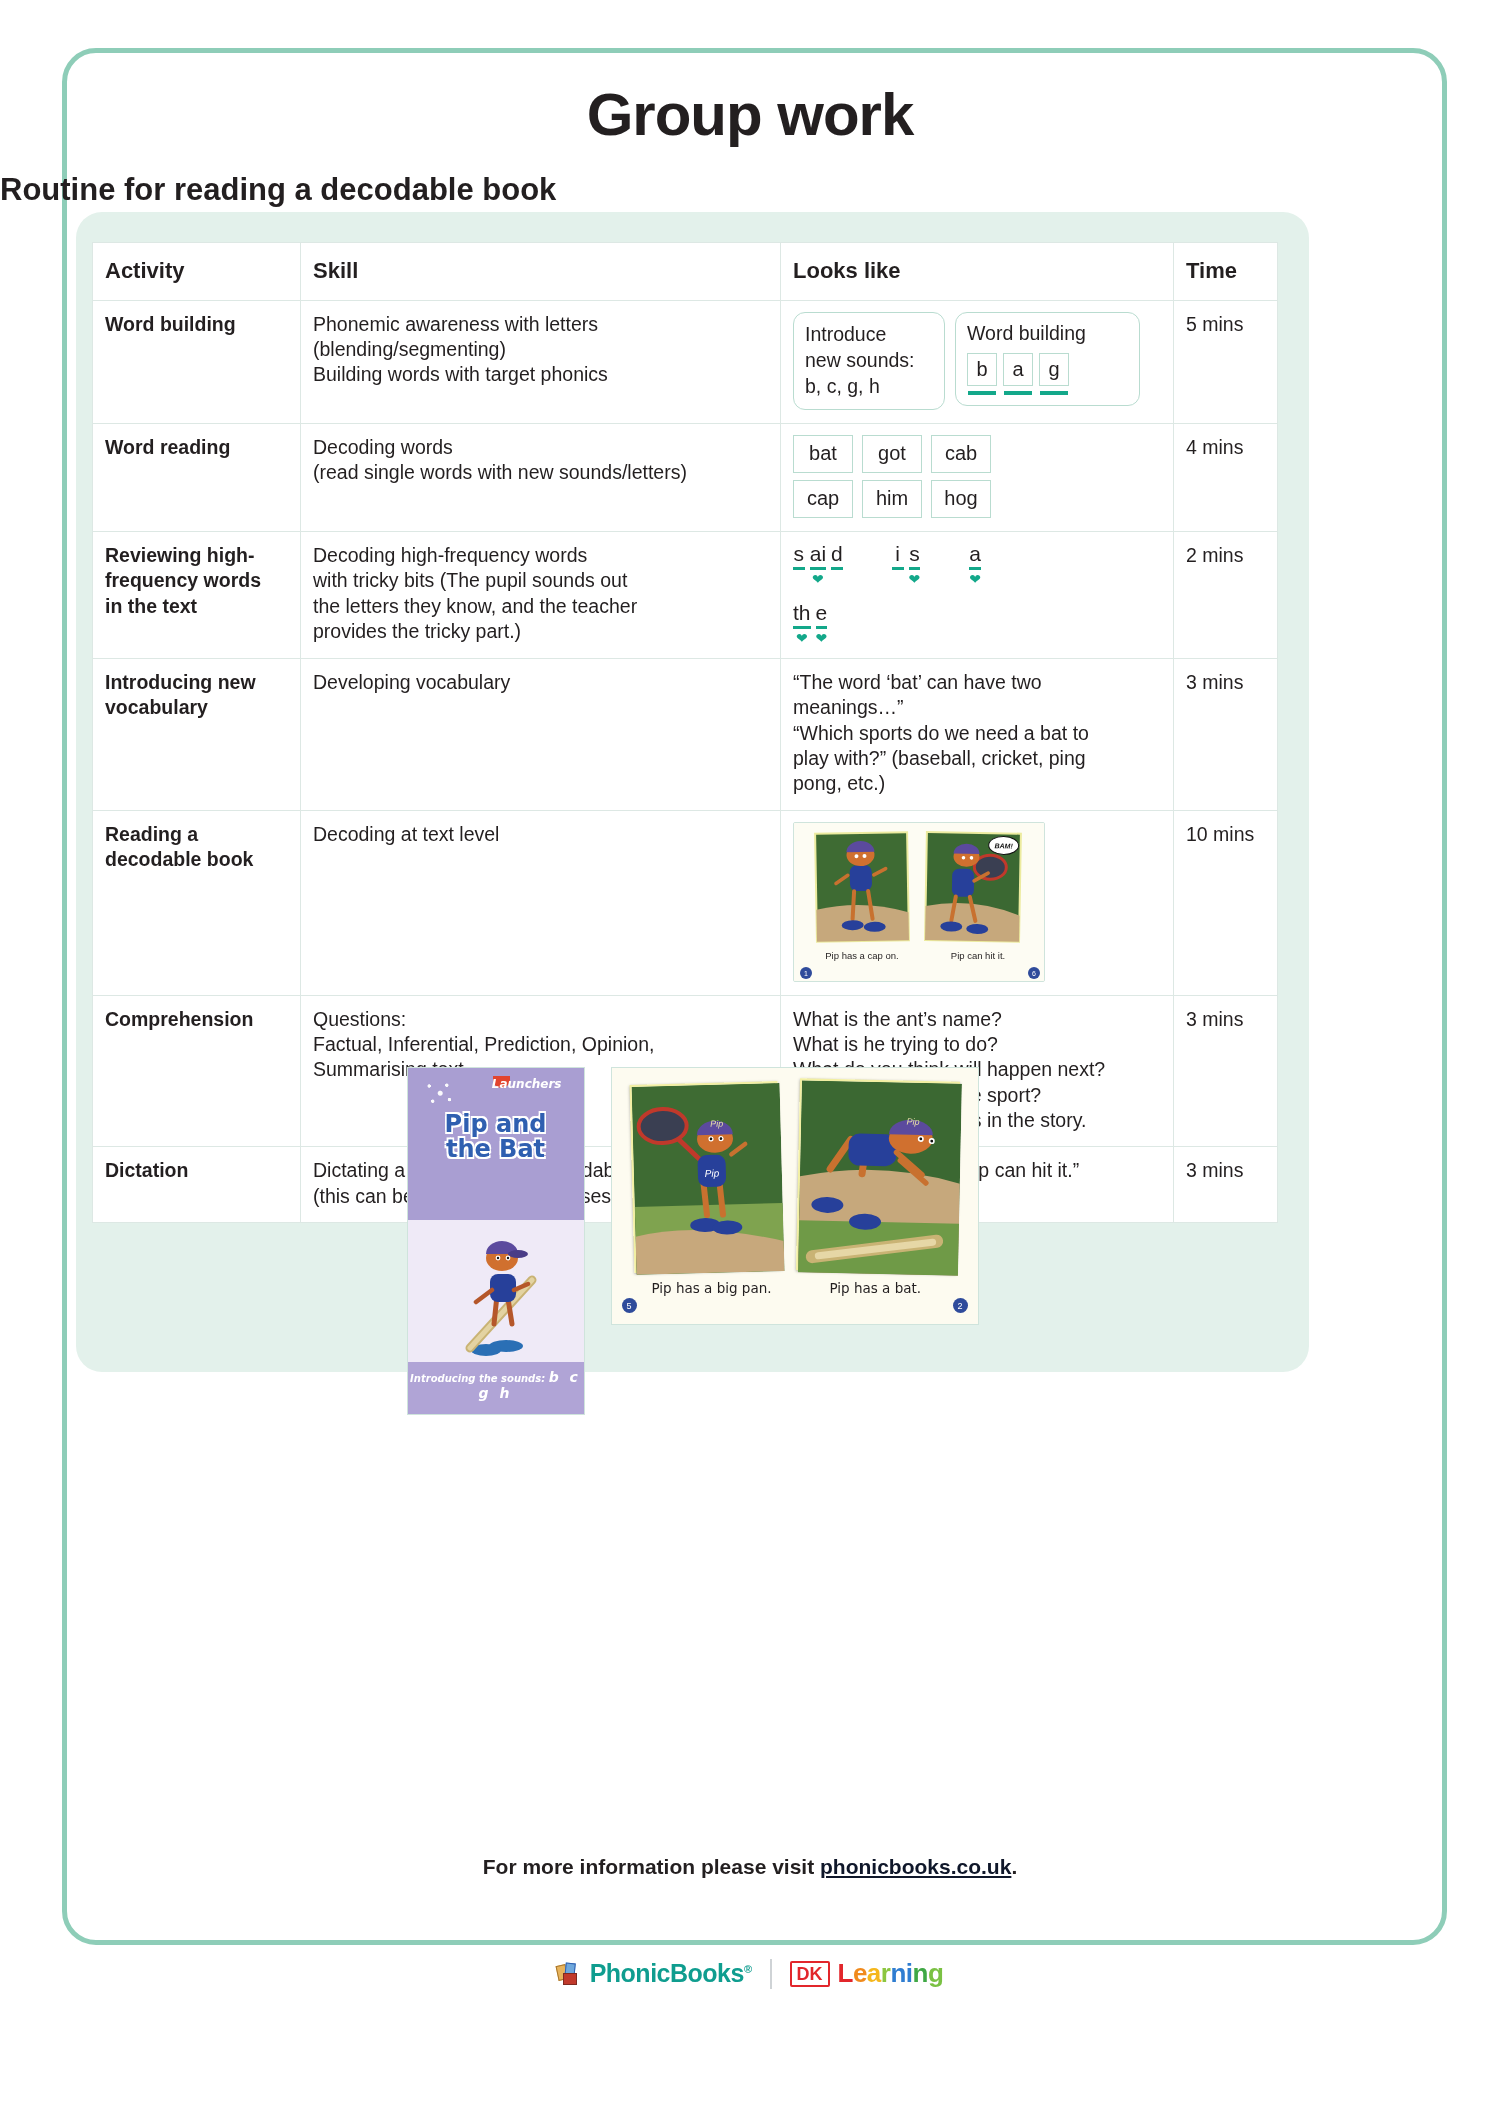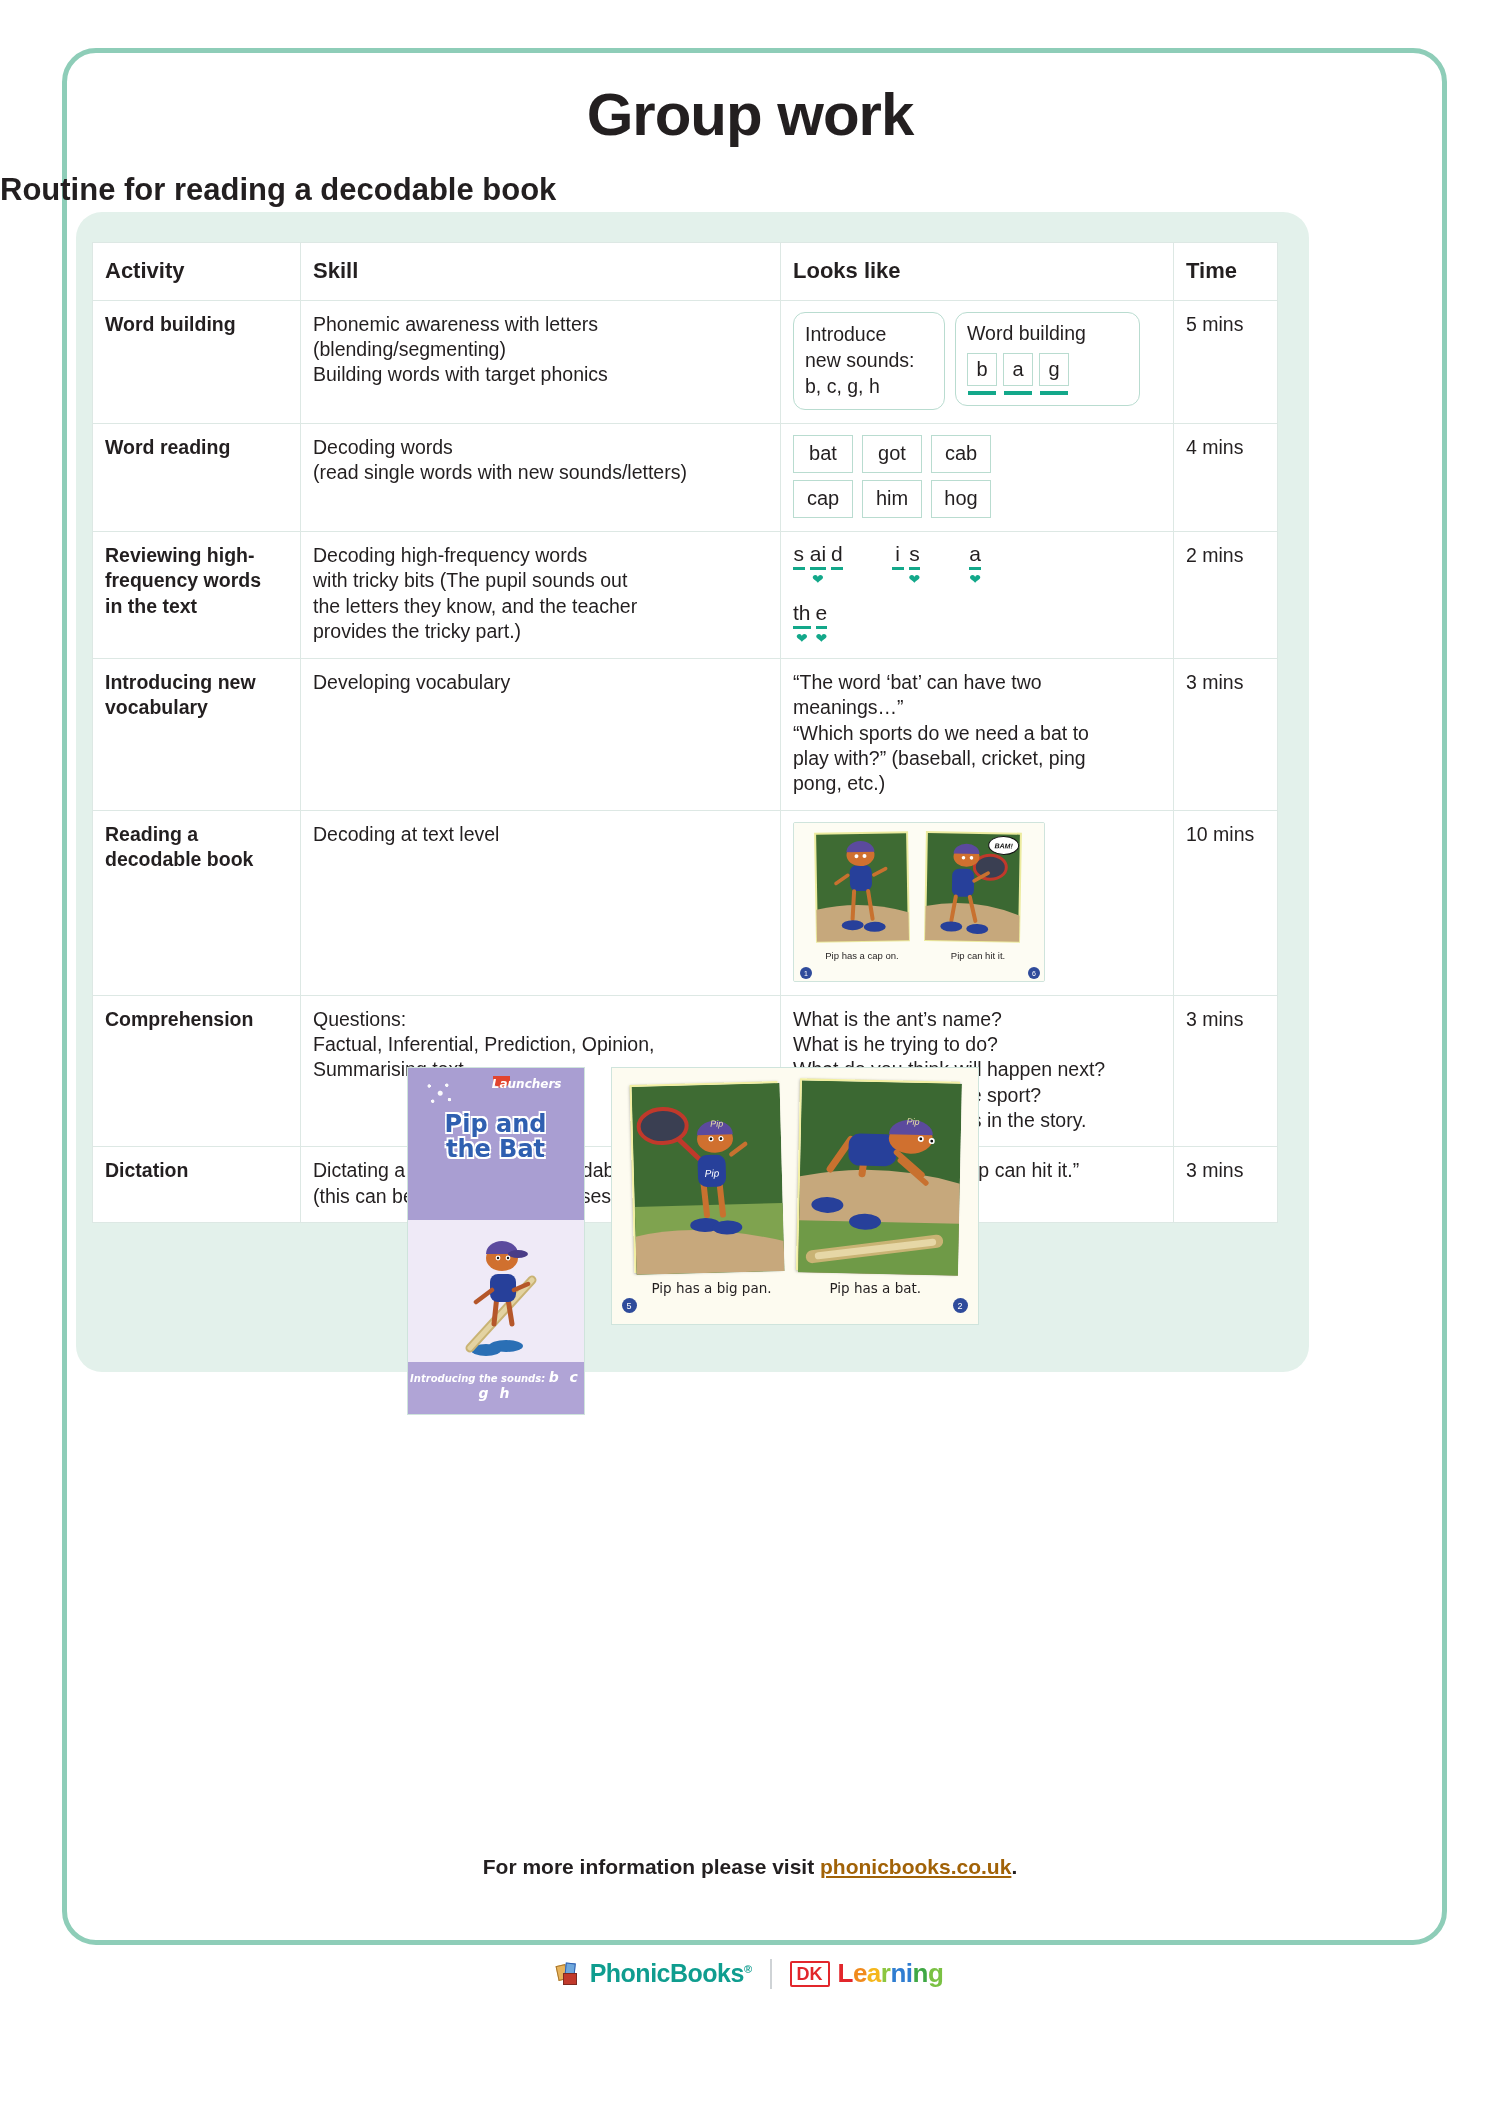--- a/index.html
+++ b/index.html
@@ -189,21 +189,21 @@
     position: absolute; width: 15px; height: 15px; border-radius: 50%;
     background: #2f4b9b; color: #fff; font-size: 9px;
     display: flex; align-items: center; justify-content: center;
   }
 
   
   .more {
     position: absolute; left: 0; top: 1855px; width: 100%;
     text-align: center; font-size: 21px; font-weight: bold; color: #231f20;
   }
-  .more .url { color: #a16207; }
+  .more .url { color: #0f172a; }
   .logos {
     position: absolute; left: 0; top: 1958px; width: 100%;
     display: flex; align-items: center; justify-content: center; gap: 18px;
   }
   .pb-logo { display: flex; align-items: center; gap: 7px; }
   .pb-mark { width: 26px; height: 26px; position: relative; }
   .pb-mark .b1 { position:absolute; left:0; top:4px; width:10px; height:15px; background:#e8b45c; transform: rotate(-12deg); border:1px solid #a9762c;}
   .pb-mark .b2 { position:absolute; left:8px; top:2px; width:10px; height:16px; background:#6fa8dc; transform: rotate(6deg); border:1px solid #2f5fb0;}
   .pb-mark .b3 { position:absolute; left:6px; top:12px; width:14px; height:12px; background:#c0392b; border:1px solid #7e2a20;}
   .pb-text { font-size: 25px; font-weight: bold; color: #0f9d8f; letter-spacing: -.5px;

